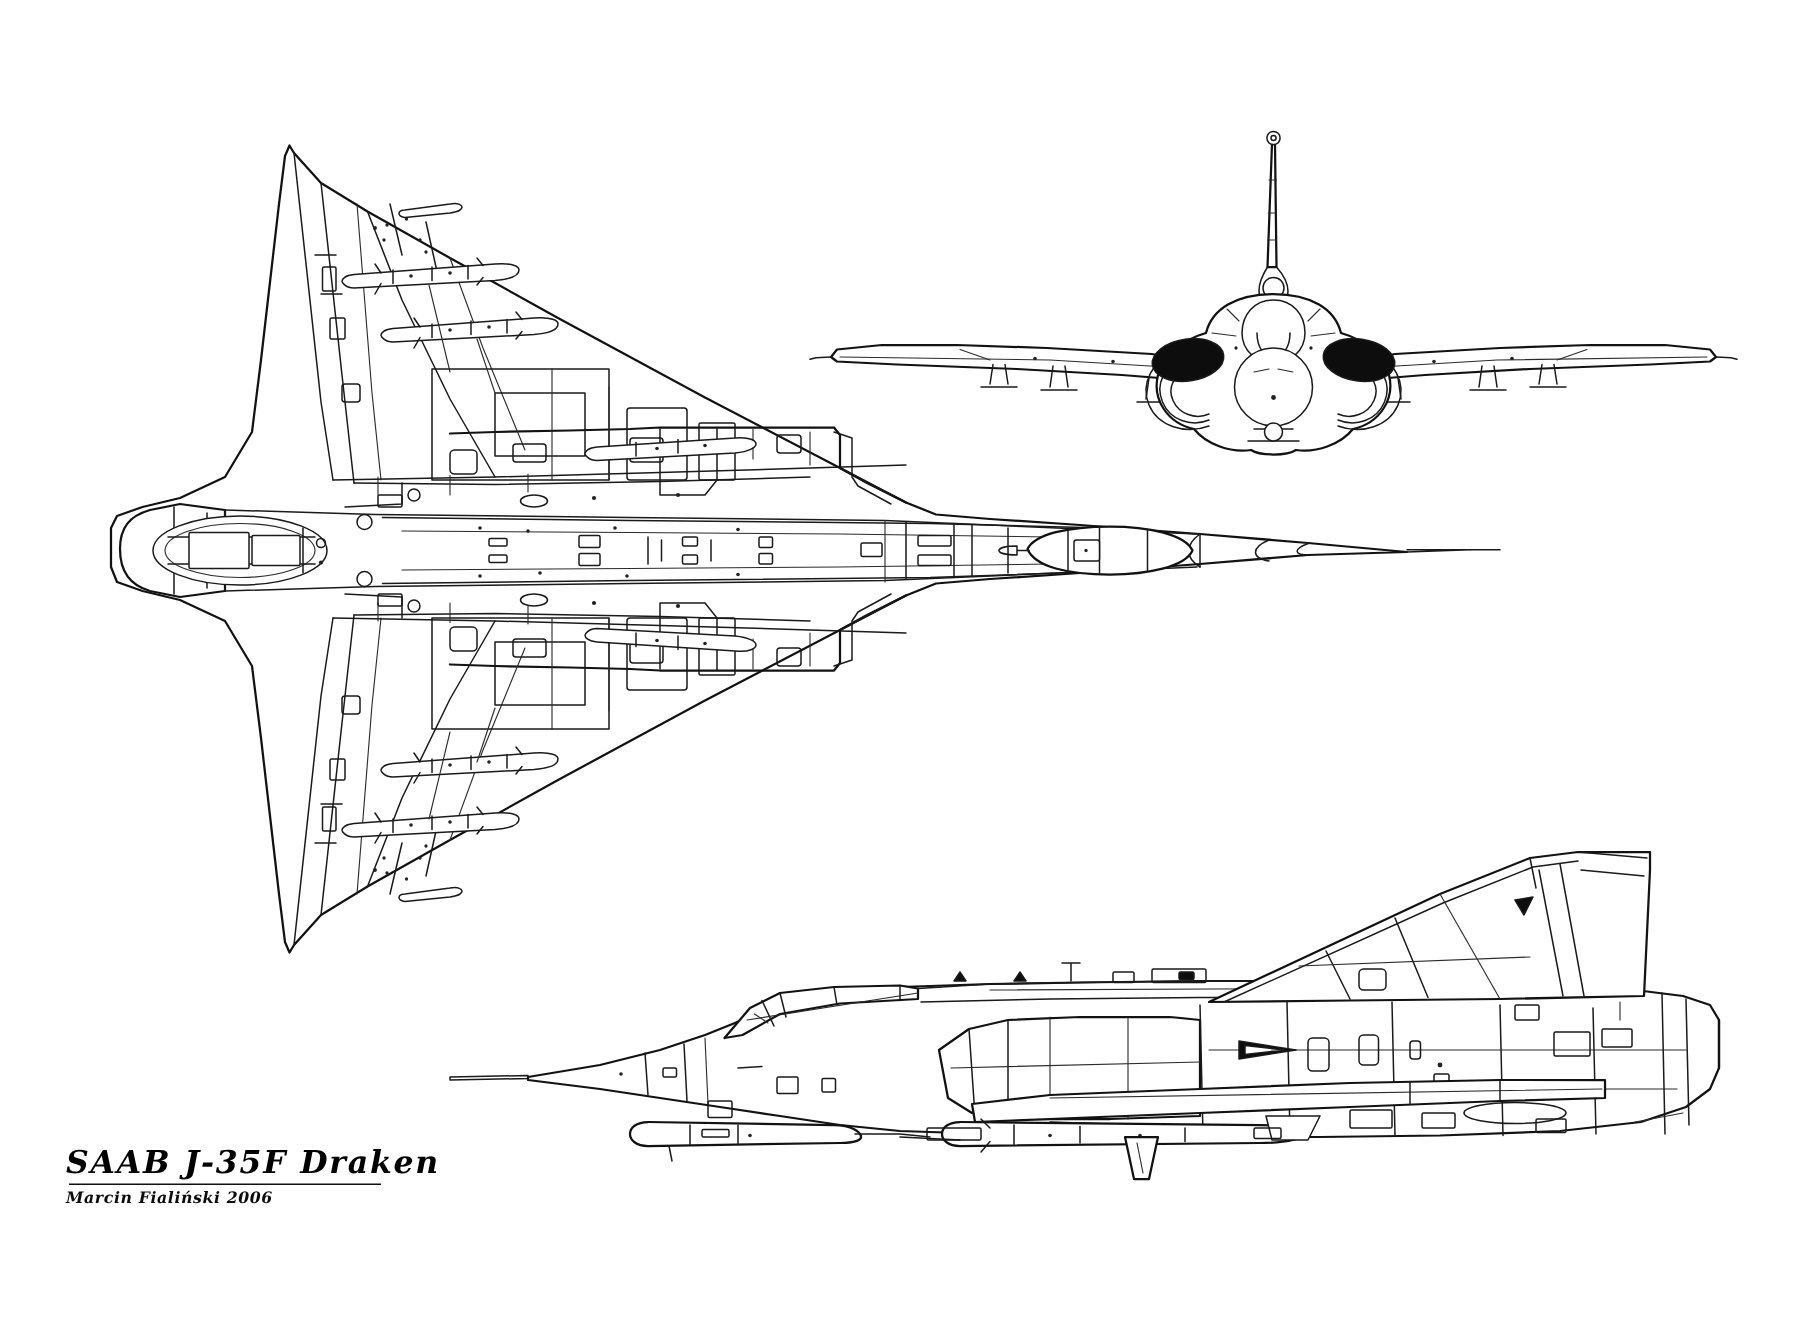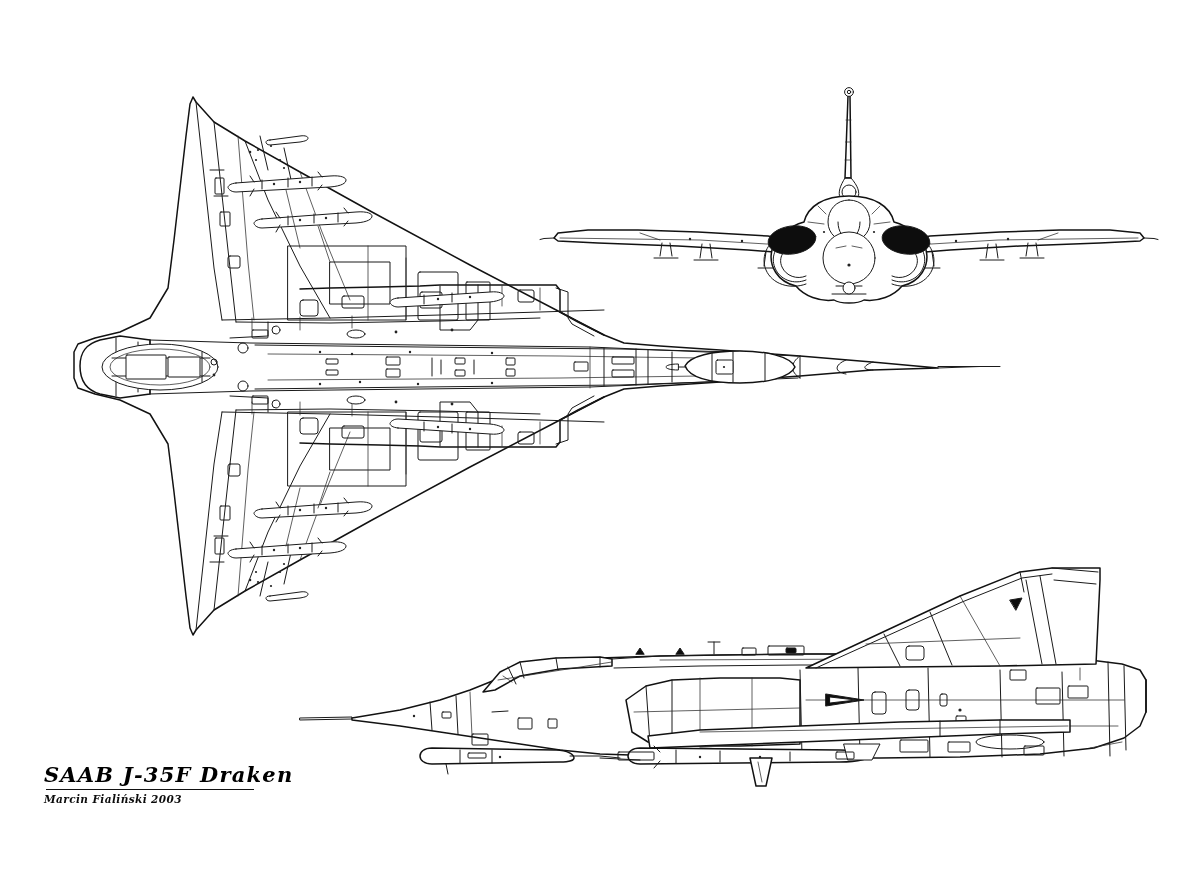--- a/index.html
+++ b/index.html
@@ -735,16 +735,16 @@
         <rect class="ln" x="1024" y="746" width="20" height="9" rx="1"></rect>
         <path class="ln-t" d="M 1090,748 L 1122,742"></path>
       </g>
     </g>
 
   </svg>
 
   <div id="titleblock">
     <div class="tb-title">SAAB J-35F Draken</div>
     <div class="tb-rule"></div>
-    <div class="tb-author">Marcin Fialiński 2003</div>
+    <div class="tb-author">Marcin Fialiński 2006</div>
   </div>
 
 </div>
 
 </body></html>

